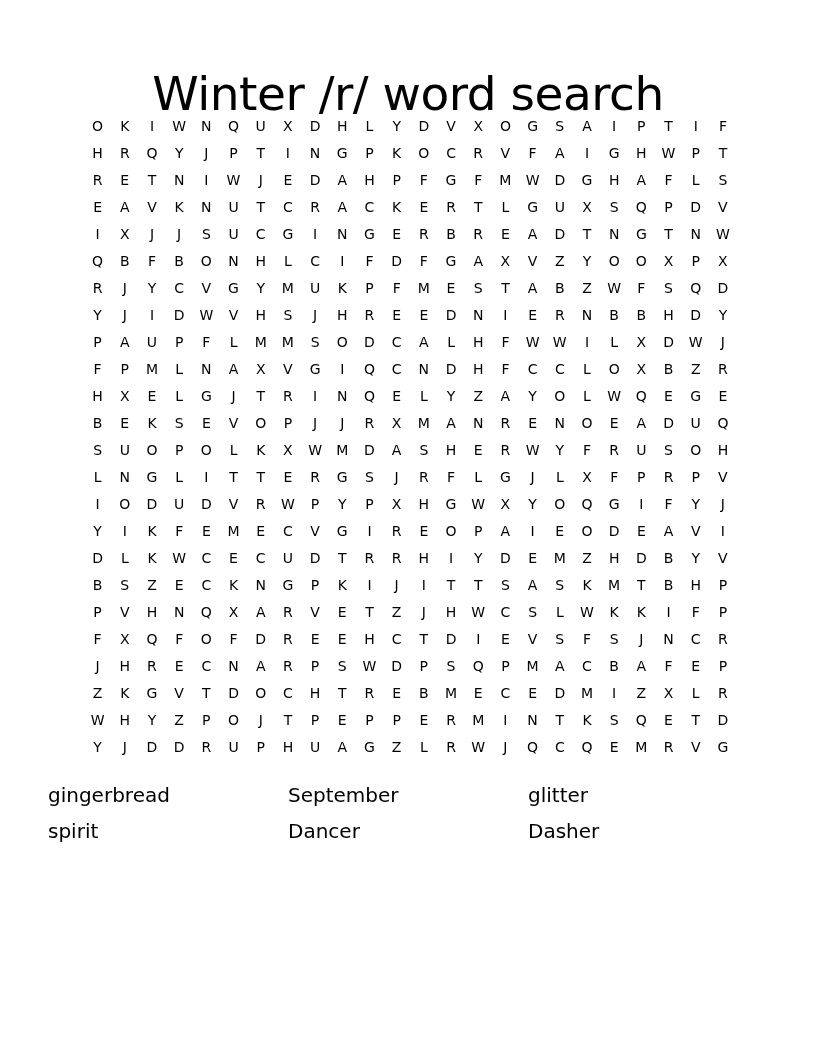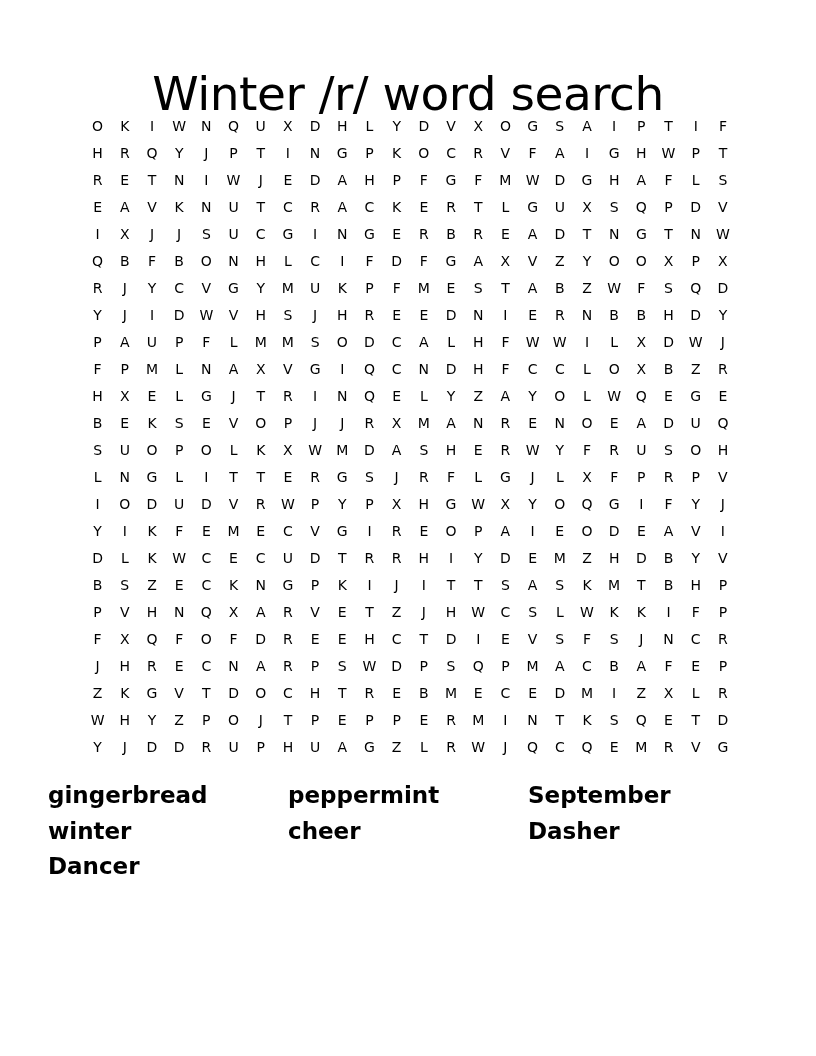--- a/index.html
+++ b/index.html
@@ -10,21 +10,21 @@
     }
     .grid {
       position: absolute; left: 84px; top: 113px;
       display: grid; grid-template-columns: repeat(24, 27.2px); grid-auto-rows: 27px;
       font-family: "DejaVu Sans", sans-serif; font-size: 14px;
     }
     .cell { text-align: center; line-height: 27px; }
     .words {
       position: absolute; left: 48px; top: 778px;
       display: grid; grid-template-columns: 240px 240px 240px; grid-auto-rows: 35.5px;
-      font-family: "DejaVu Sans", sans-serif; font-size: 23px; font-weight: bold;
+      font-family: "DejaVu Sans", sans-serif; font-size: 20px;
     }
     .word { line-height: 35.5px; white-space: nowrap; }
   </style>
 </head>
 <body>
 
 <div class="title">Winter /r/ word search</div>
 
 <div class="grid" id="grid">
     <div class="cell">O</div>
@@ -600,19 +600,18 @@
     <div class="cell">Q</div>
     <div class="cell">E</div>
     <div class="cell">M</div>
     <div class="cell">R</div>
     <div class="cell">V</div>
     <div class="cell">G</div>
   </div>
 
 <div class="words" id="words">
     <div class="word">gingerbread</div>
-    <div class="word">peppermint</div>
     <div class="word">September</div>
-    <div class="word">winter</div>
-    <div class="word">cheer</div>
+    <div class="word">glitter</div>
+    <div class="word">spirit</div>
+    <div class="word">Dancer</div>
     <div class="word">Dasher</div>
-    <div class="word">Dancer</div>
   </div>
 
 </body></html>

